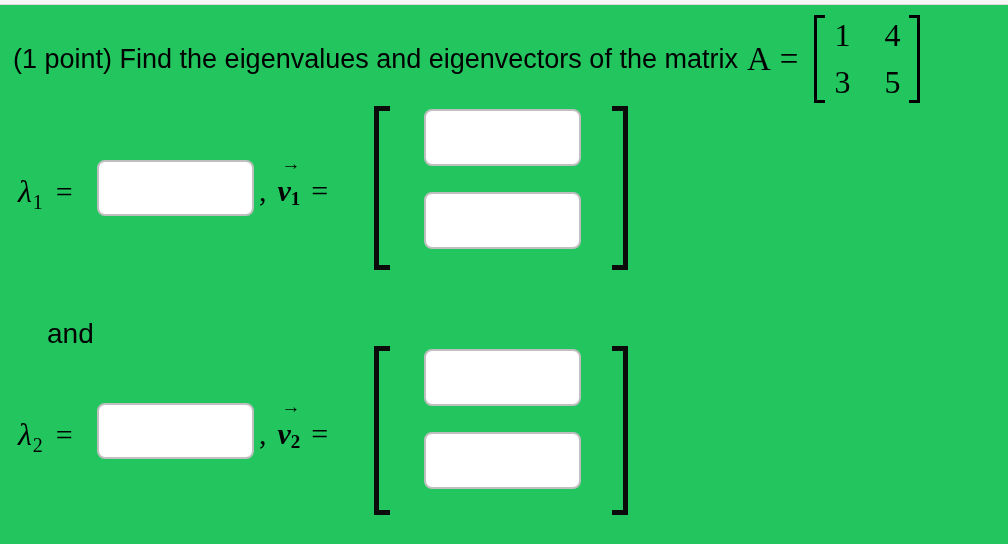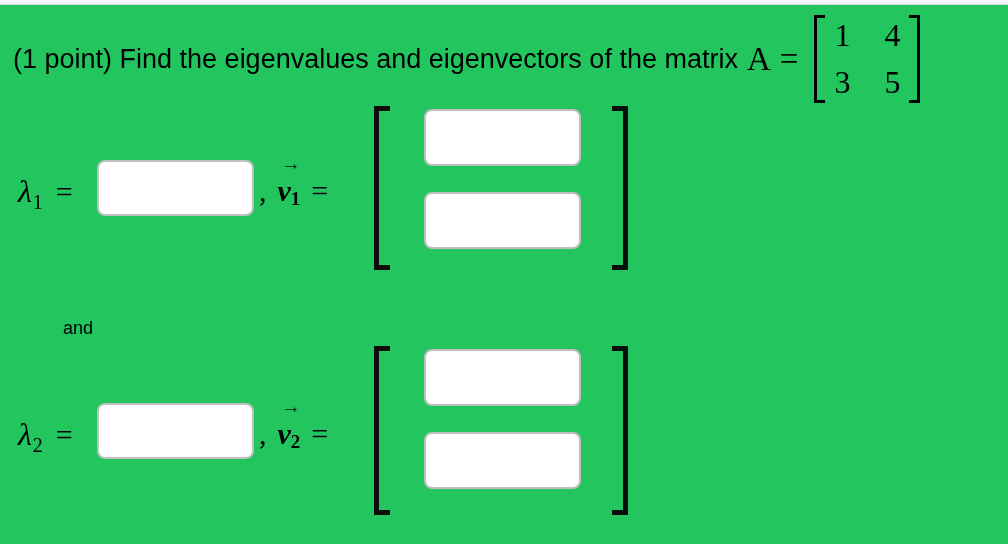--- a/index.html
+++ b/index.html
@@ -104,22 +104,22 @@
     display: flex;
   }
   .inputs-col {
     display: flex; flex-direction: column;
     padding-top: 3px; gap: 26px;
     margin-left: 34px; margin-right: 31px;
   }
   .component-input { width: 157px; height: 57px; }
 
   .connector {
-    position: absolute; left: 63px; top: 318px;
-    font-size: 18px;
+    position: absolute; left: 47px; top: 318px;
+    font-size: 28px;
   }
 </style>
 </head>
 <body>
 
 <div class="page">
   <div class="top-strip"></div>
 
   <div class="header-row">
     <span class="q-text">(1 point) Find the eigenvalues and eigenvectors of the matrix</span>

